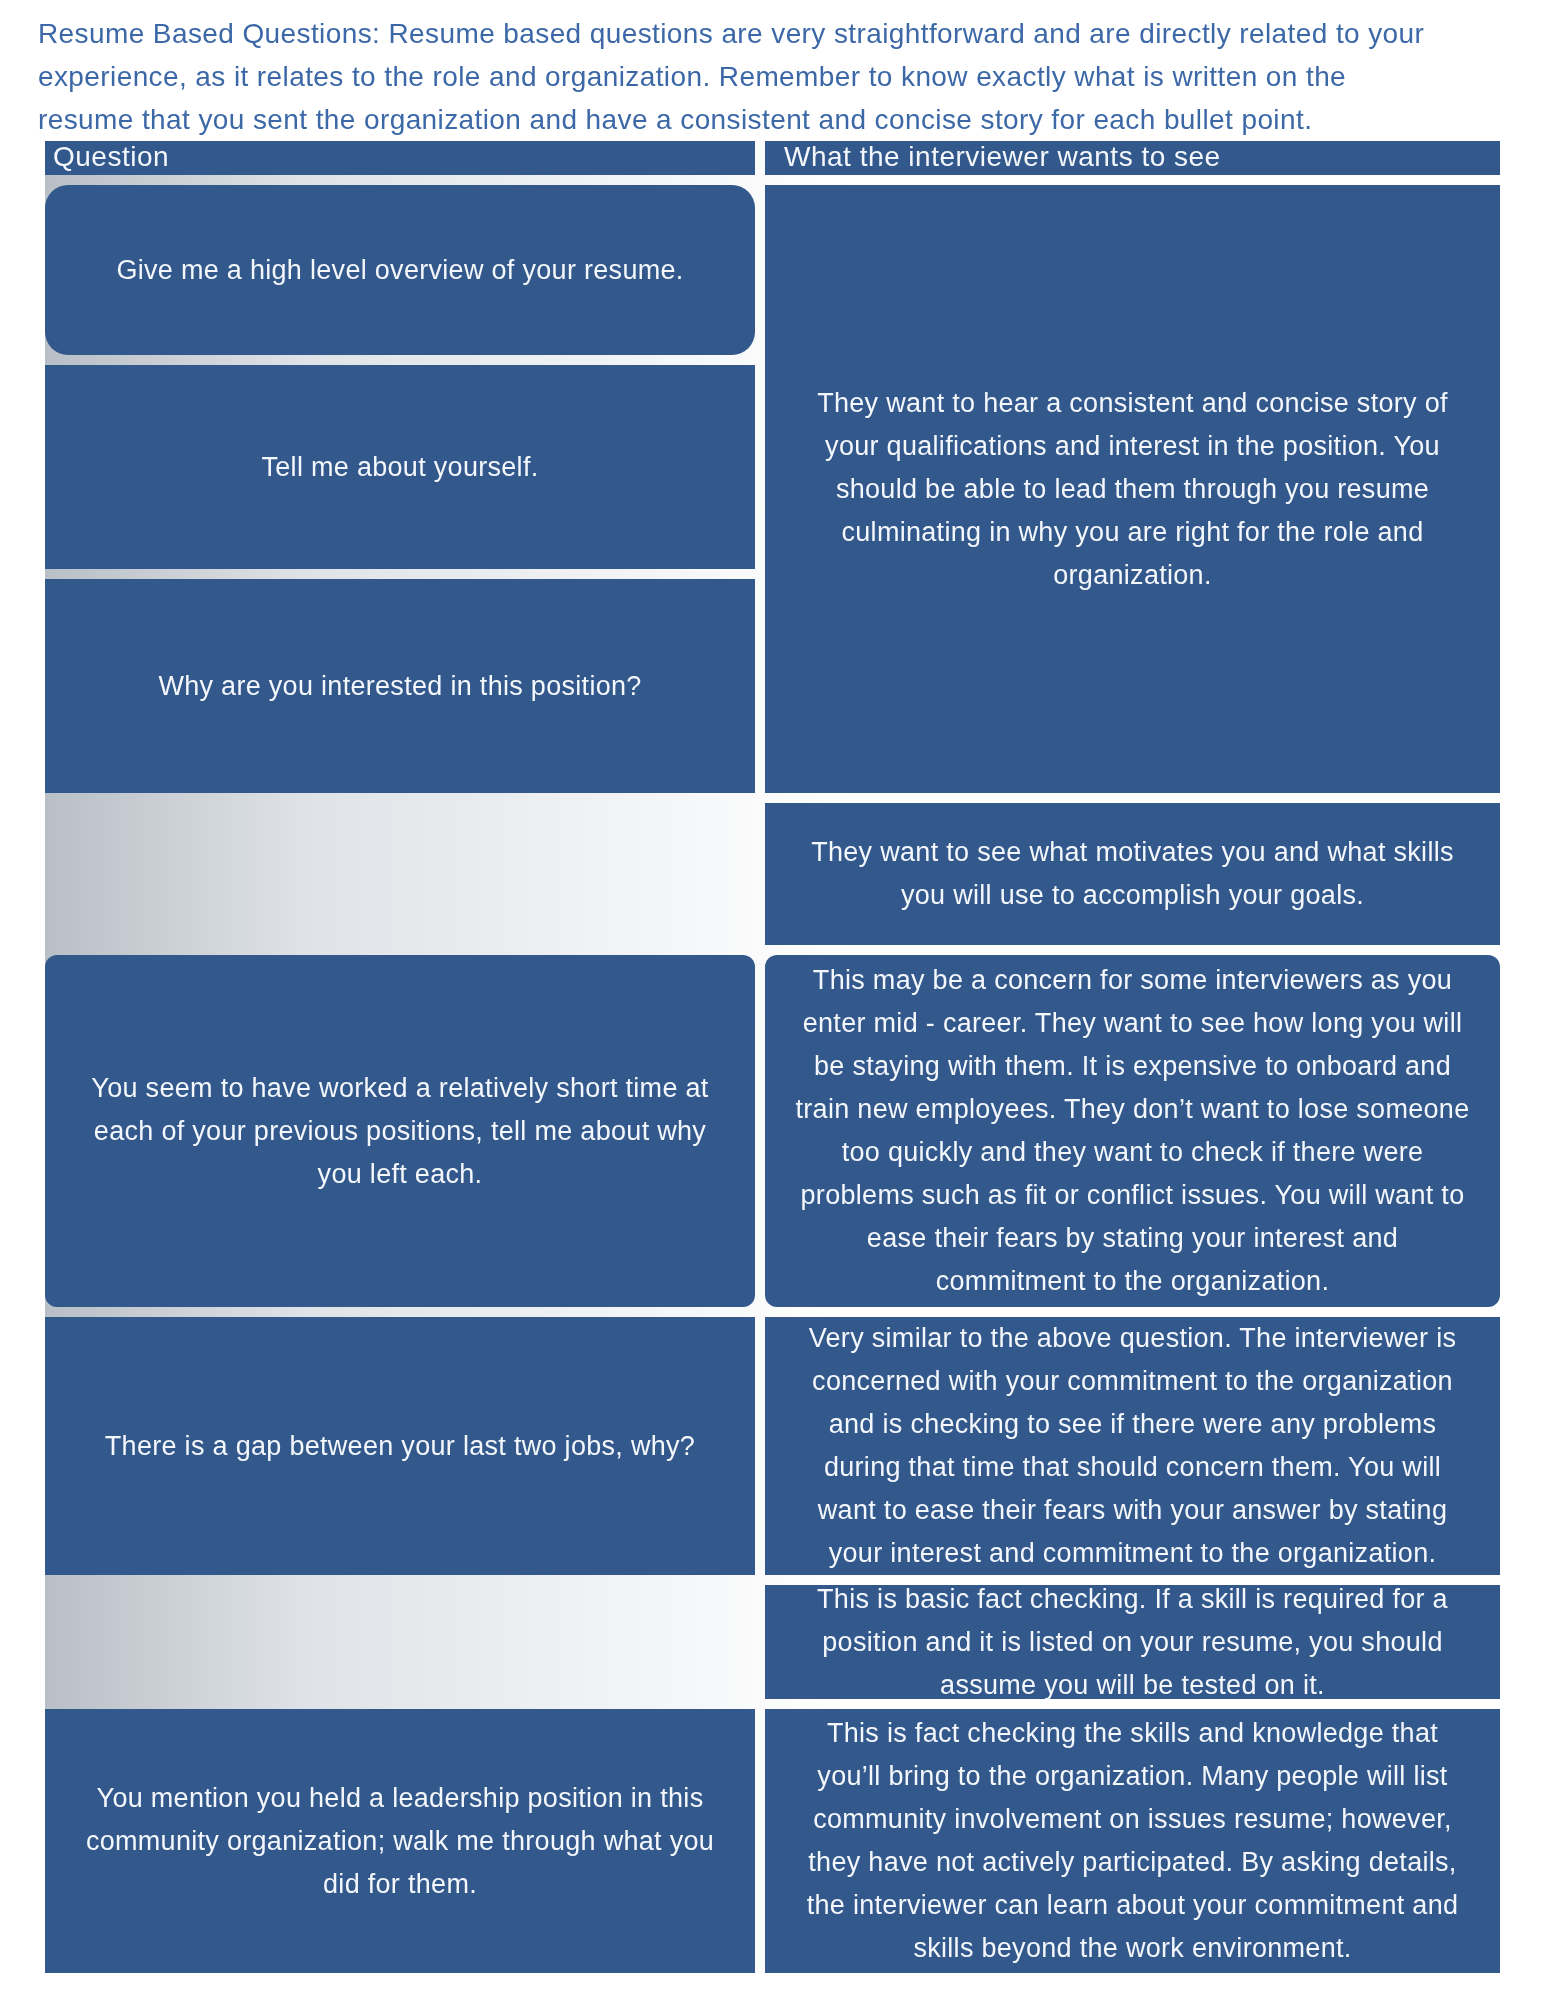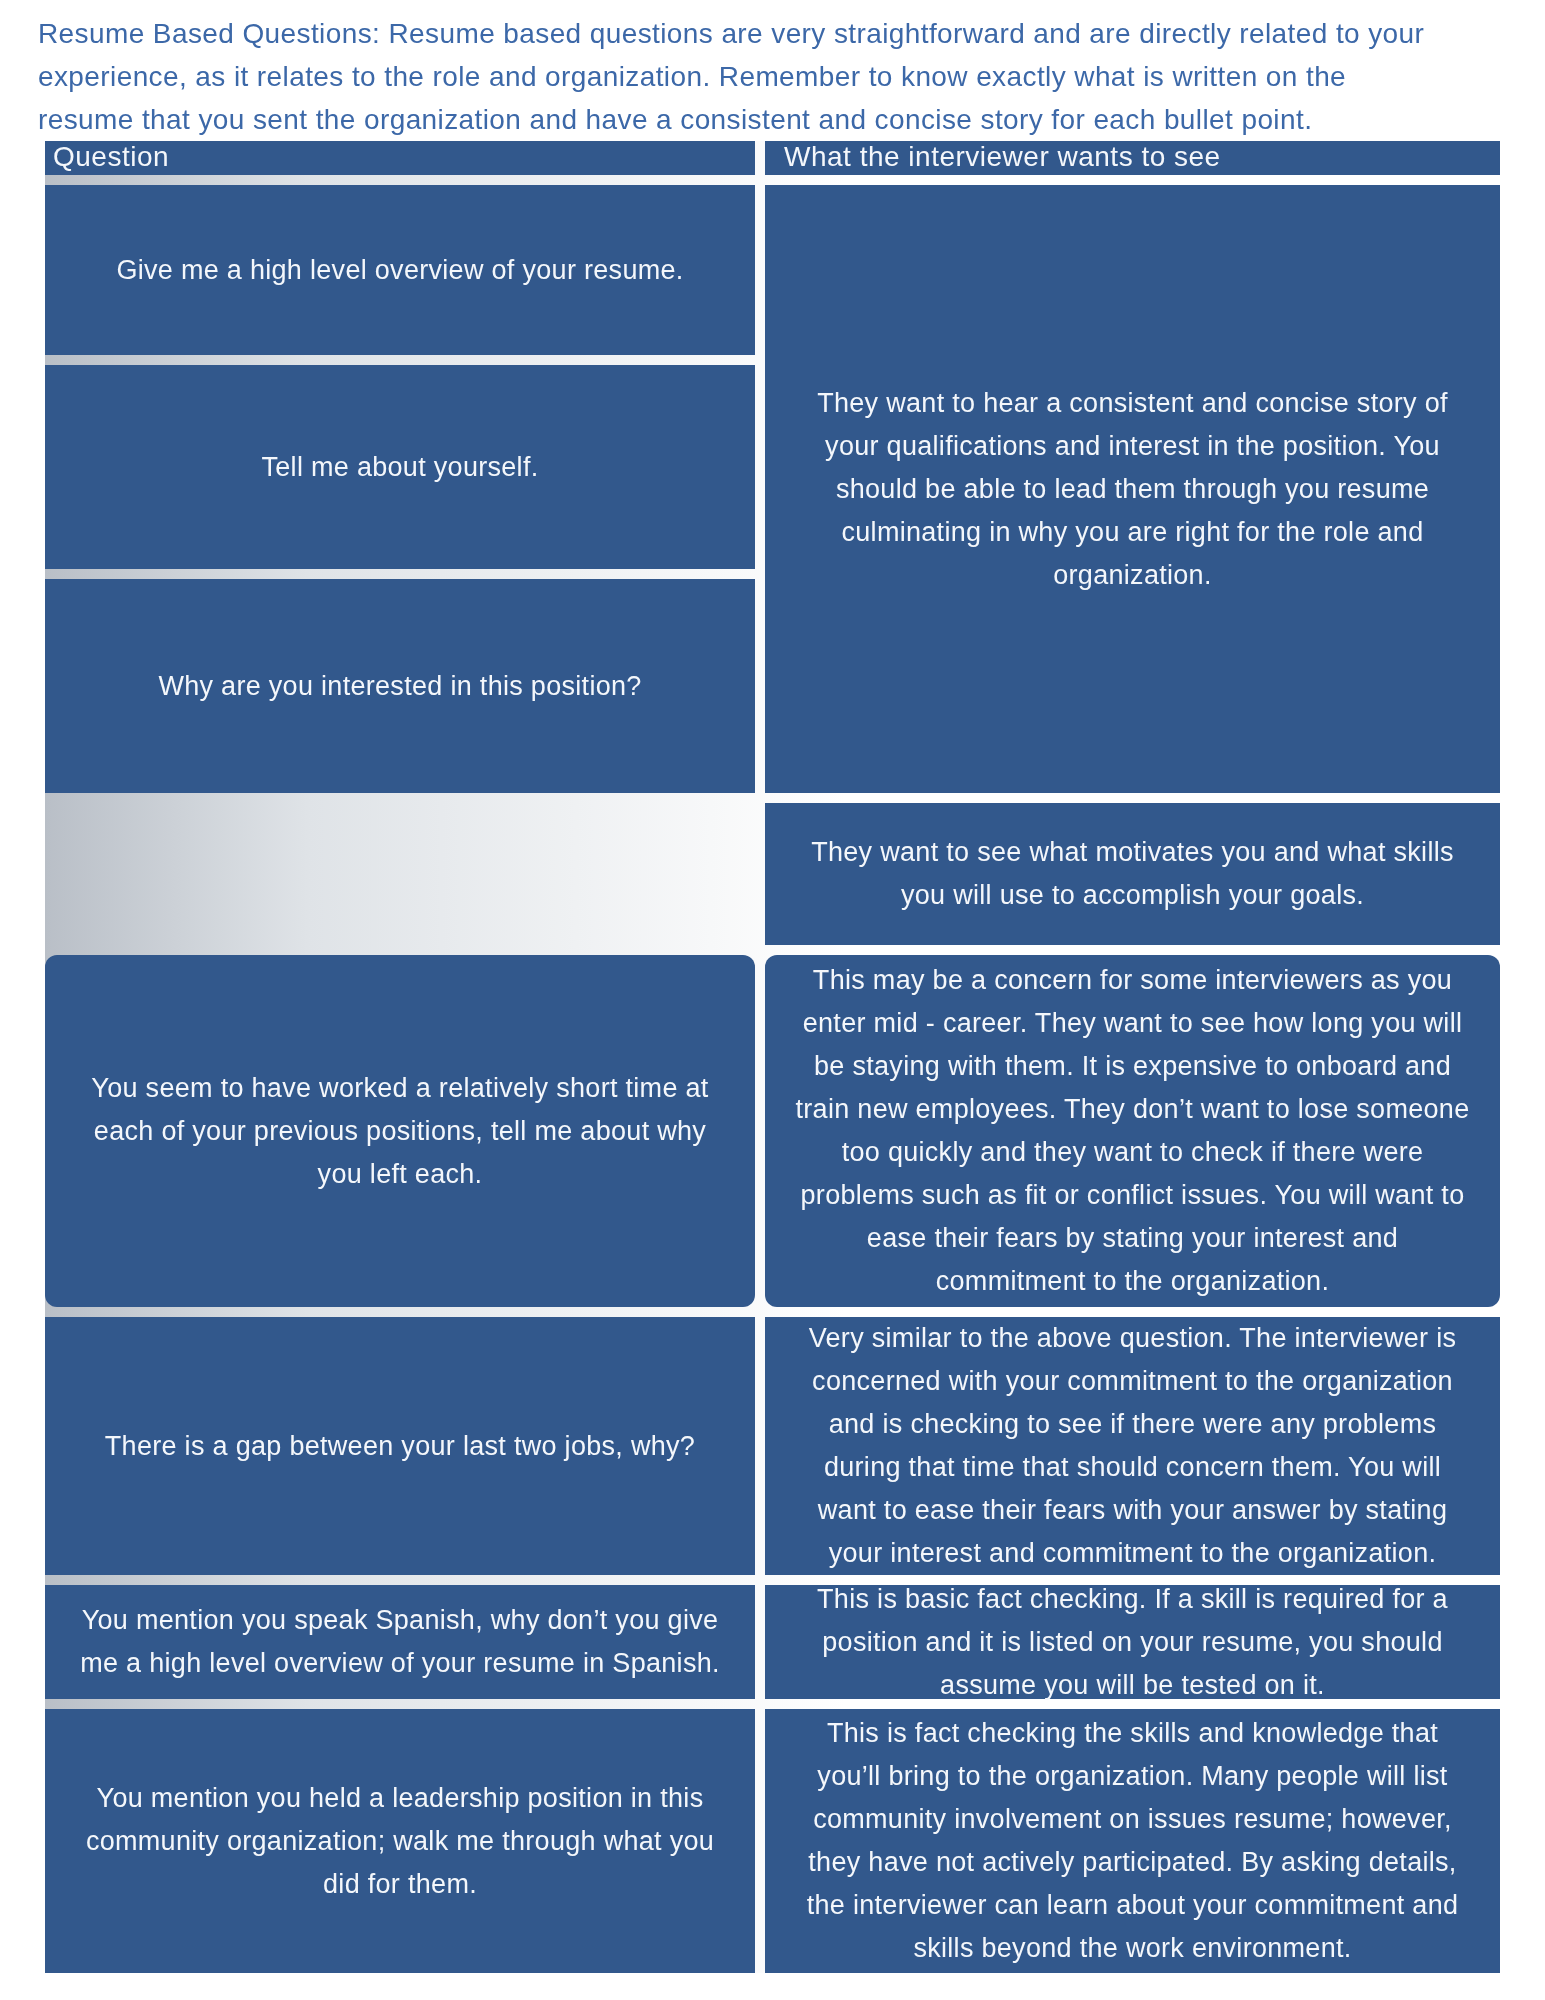--- a/index.html
+++ b/index.html
@@ -50,21 +50,21 @@
     line-height: 43px;
     letter-spacing: 0.3px;
     text-align: center;
     display: flex;
     align-items: center;
     justify-content: center;
     padding: 6px 28px;
   }
   .col-q { grid-column: 1; }
   .col-a { grid-column: 2; }
-  .r2 { grid-row: 2; }
+  .r2 { grid-row: 2; border-radius: 23px; }
   .r3 { grid-row: 3; }
   .r4 { grid-row: 4; }
   .r5 { grid-row: 5; }
   .r6 { grid-row: 6; border-radius: 12px; }
   .r7 { grid-row: 7; }
   .r8 { grid-row: 8; }
   .r9 { grid-row: 9; }
   .rowspan3 { grid-row: 2 / span 3; }
 </style>
 </head>
@@ -85,19 +85,18 @@
   <div class="cell col-q r4">Why are you interested in this position?</div>
 
   <div class="cell col-a r5">They want to see what motivates you and what skills you will use to accomplish your goals.</div>
 
   <div class="cell col-q r6">You seem to have worked a relatively short time at each of your previous positions, tell me about why you left each.</div>
   <div class="cell col-a r6">This may be a concern for some interviewers as you enter mid - career. They want to see how long you will be staying with them. It is expensive to onboard and train new employees. They don’t want to lose someone too quickly and they want to check if there were problems such as fit or conflict issues. You will want to ease their fears by stating your interest and commitment to the organization.</div>
 
   <div class="cell col-q r7">There is a gap between your last two jobs, why?</div>
   <div class="cell col-a r7">Very similar to the above question. The interviewer is concerned with your commitment to the organization and is checking to see if there were any problems during that time that should concern them. You will want to ease their fears with your answer by stating your interest and commitment to the organization.</div>
 
-  <div class="cell col-q r8">You mention you speak Spanish, why don’t you give me a high level overview of your resume in Spanish.</div>
   <div class="cell col-a r8">This is basic fact checking. If a skill is required for a position and it is listed on your resume, you should assume you will be tested on it.</div>
 
   <div class="cell col-q r9">You mention you held a leadership position in this community organization; walk me through what you did for them.</div>
   <div class="cell col-a r9">This is fact checking the skills and knowledge that you’ll bring to the organization. Many people will list community involvement on issues resume; however, they have not actively participated. By asking details, the interviewer can learn about your commitment and skills beyond the work environment.</div>
 
 </div>
 
 </body></html>

